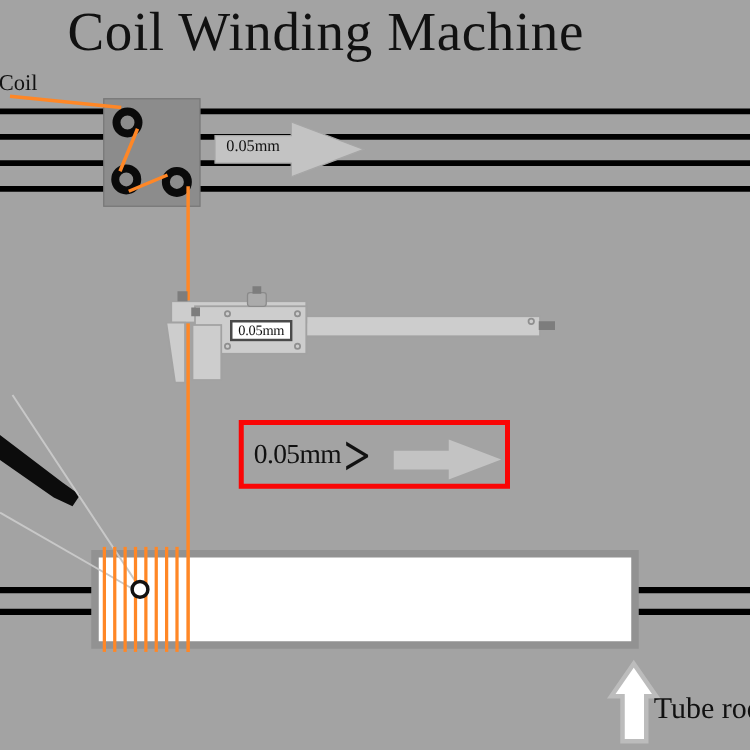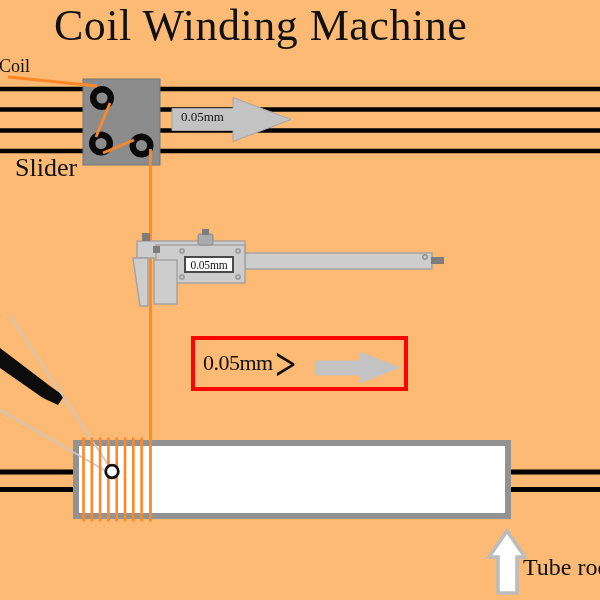--- a/index.html
+++ b/index.html
@@ -1,16 +1,16 @@
 <!DOCTYPE html>
 <html style="--wire-orange: #ff8726; --rail-black: #000000; --slider-gray: #8c8c8c; --arrow-gray: #c3c3c3; --caliper-gray: #cdcdcd; --tube-gray: #929292; --callout-red: #fa0505; --leader-gray: #c8c8c8; --uparrow-gray: #bcbcbc;"><head>
 <meta charset="utf-8">
 <style>
   html,body{margin:0;padding:0;background:#fff;}
-  #page{position:relative;width:600px;height:600px;overflow:hidden;background:#fdba74;
+  #page{position:relative;width:600px;height:600px;overflow:hidden;background:#a3a3a3;
         font-family:"Liberation Serif","DejaVu Serif",serif;color:#111;}
   #art{position:absolute;left:0;top:0;width:600px;height:600px;}
   .txt{position:absolute;white-space:nowrap;line-height:1;}
   #title{left:54px;top:4px;font-size:44px;letter-spacing:.5px;}
   #wire-label{left:-1px;top:57px;font-size:18px;}
   #slider-label{left:15px;top:155px;font-size:26px;}
   #arrow-value{left:172px;top:110px;width:61px;text-align:center;font-size:13px;}
   #display-box{position:absolute;left:184px;top:256px;width:50px;height:17px;
                box-sizing:border-box;border:2px solid #4a4a4a;background:#fff;
                display:flex;align-items:center;justify-content:center;
@@ -108,21 +108,20 @@
 
     <polygon class="garrow2" points="315,360.5 359,360.5 359,351.5 401,367.5 359,383.5 359,375.5 315,375.5"></polygon>
 
     <polygon class="uparrow" points="507,531 525,557 517,557 517,593 498,593 498,557 489,557"></polygon>
   </svg>
 
   <div id="red-box"></div>
 
   <div id="title" class="txt">Coil Winding Machine</div>
   <div id="wire-label" class="txt">Coil</div>
-  <div id="slider-label" class="txt">Slider</div>
   <div id="arrow-value" class="txt">0.05mm</div>
   <div id="display-box">
     <span>0.05mm</span>
   </div>
   <div id="redbox-value" class="txt">0.05mm</div>
   <div id="gt-symbol" class="txt">&gt;</div>
   <div id="tube-label" class="txt">Tube rod</div>
 </div>
 
 </body></html>

